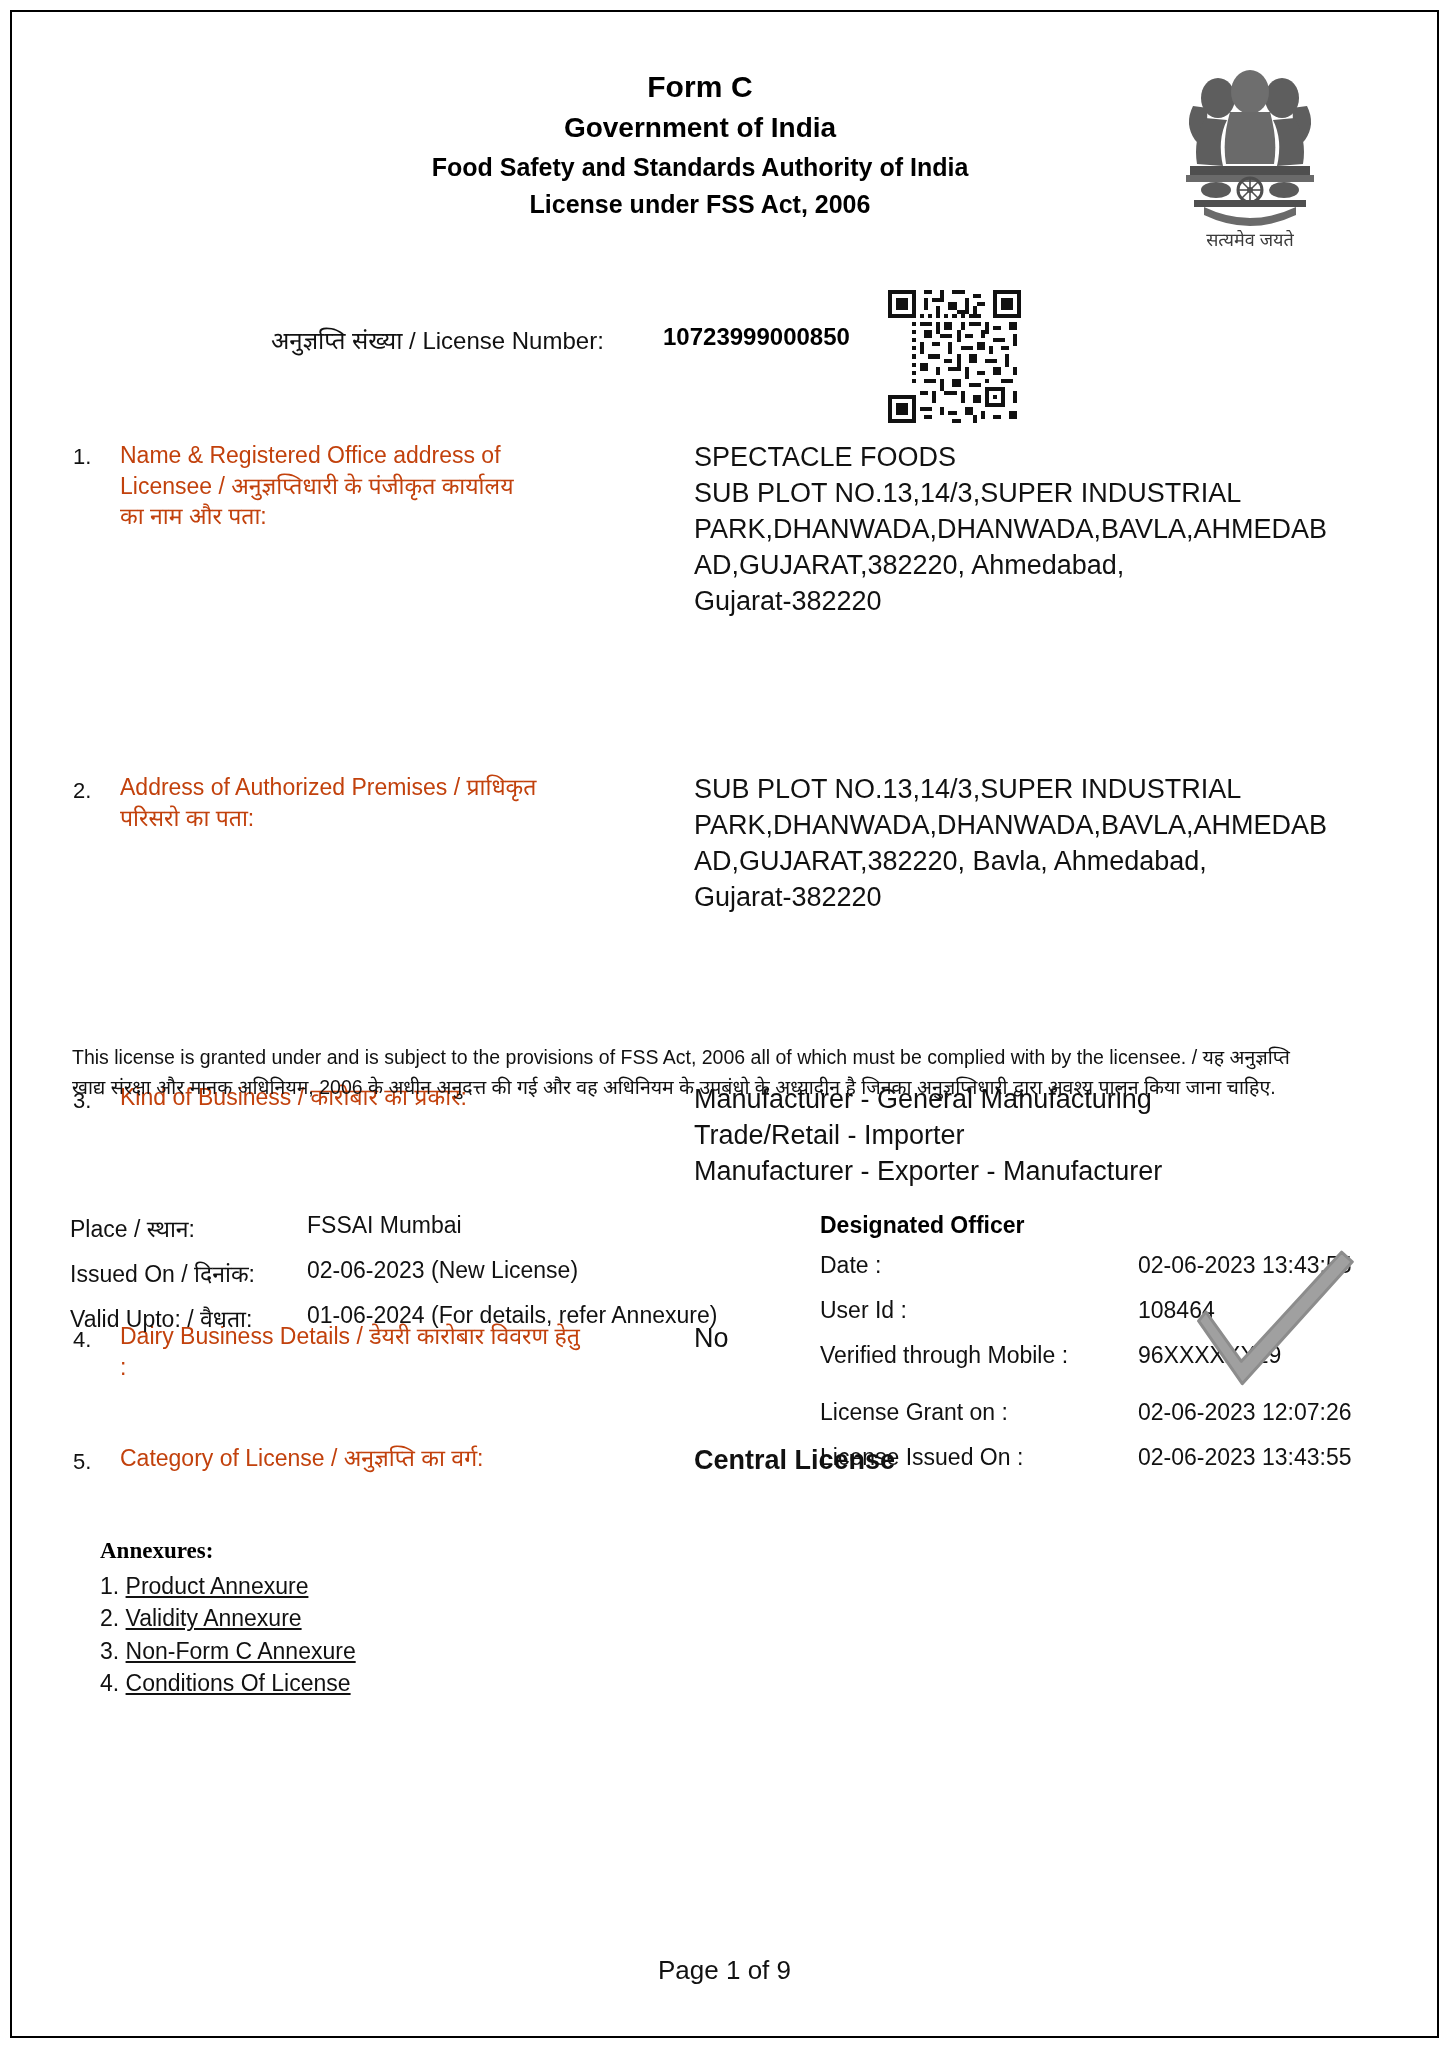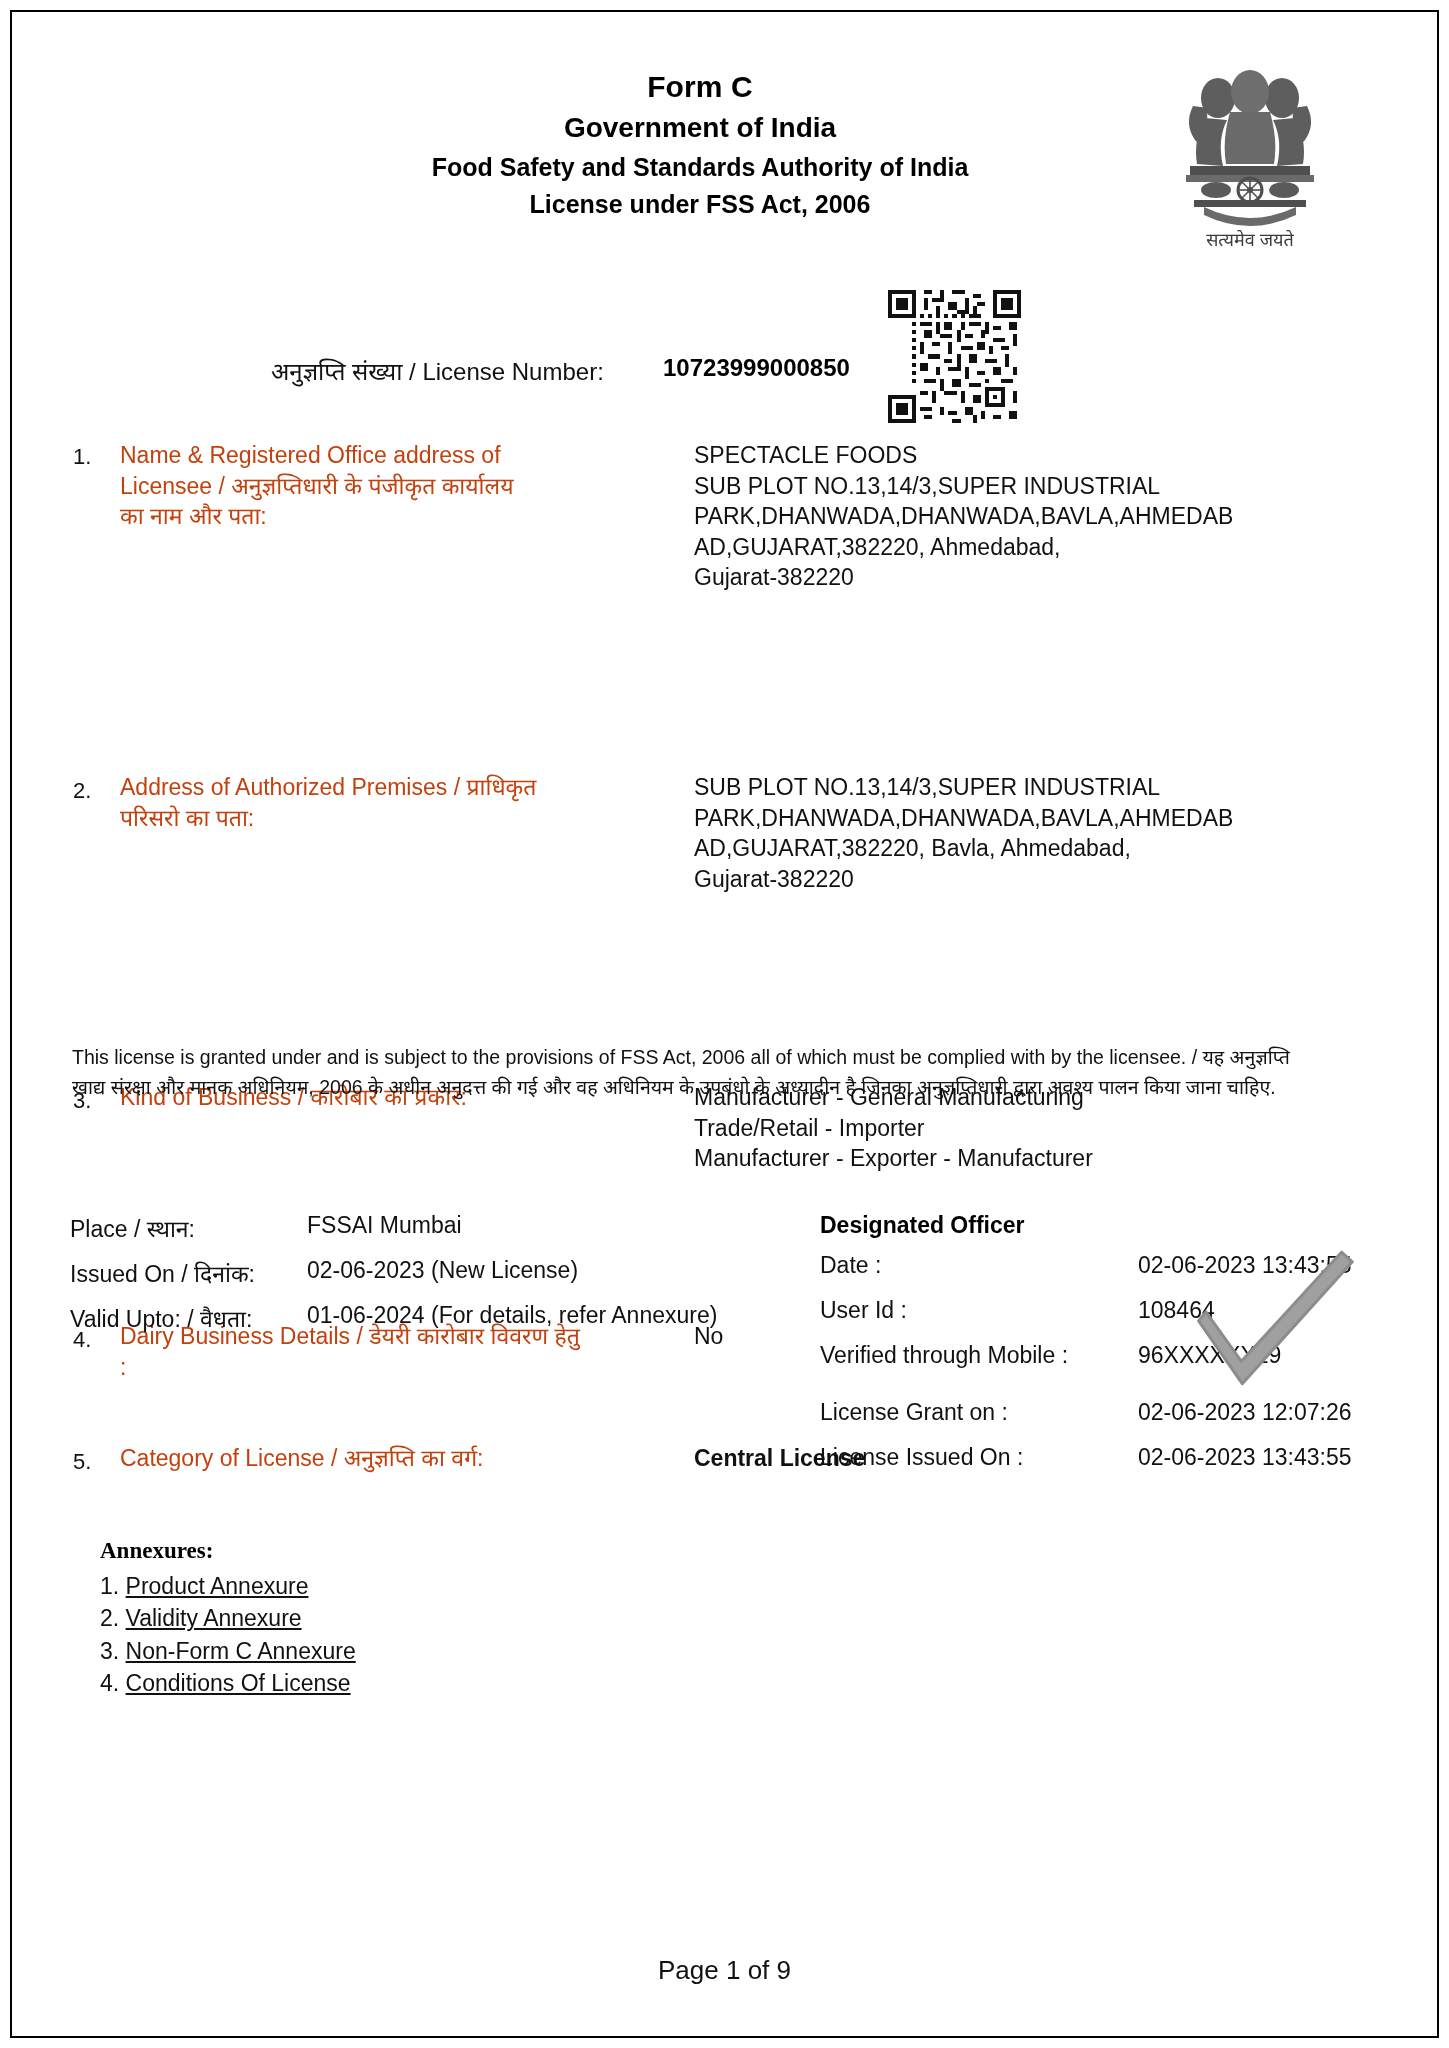--- a/index.html
+++ b/index.html
@@ -57,21 +57,21 @@
 
   .emblem {
     position: absolute;
     left: 1160px; top: 20px;
     width: 180px; height: 195px;
   }
 
   
   .licnum-row {
     position: absolute;
-    left: 0; top: 354px;
+    left: 0; top: 323px;
     width: 1296px;
     height: 40px;
   }
   .licnum-label {
     position: absolute;
     left: 271px; top: 0;
     font-size: 24px;
     color: #111;
     white-space: nowrap;
   }
@@ -113,21 +113,21 @@
     left: 120px;
     width: 420px;
     font-size: 23px;
     line-height: 1.33;
     color: #c2410c;
   }
   .item-value {
     position: absolute;
     left: 694px;
     width: 620px;
-    font-size: 23px;
+    font-size: 27px;
     line-height: 1.33;
     color: #111;
   }
   .item-value.bold { font-weight: bold; }
   .vline { display: block; }
 
   
   .disclaimer {
     position: absolute;
     left: 72px; top: 1043px;

